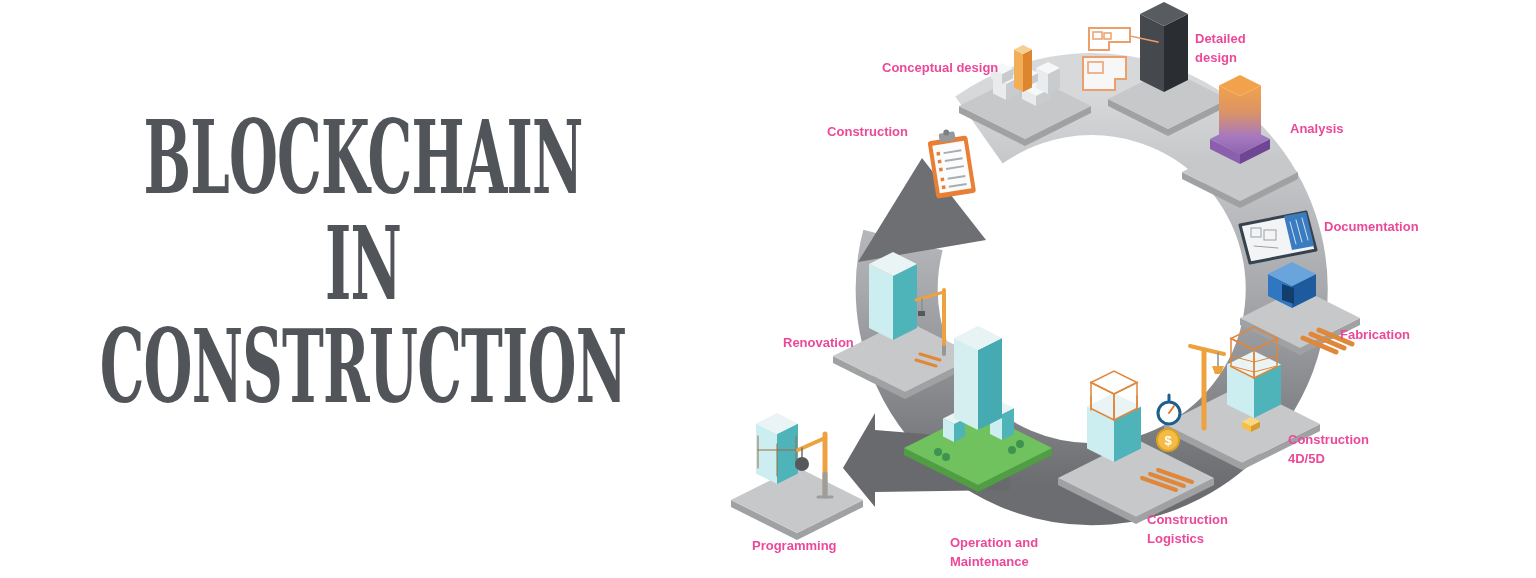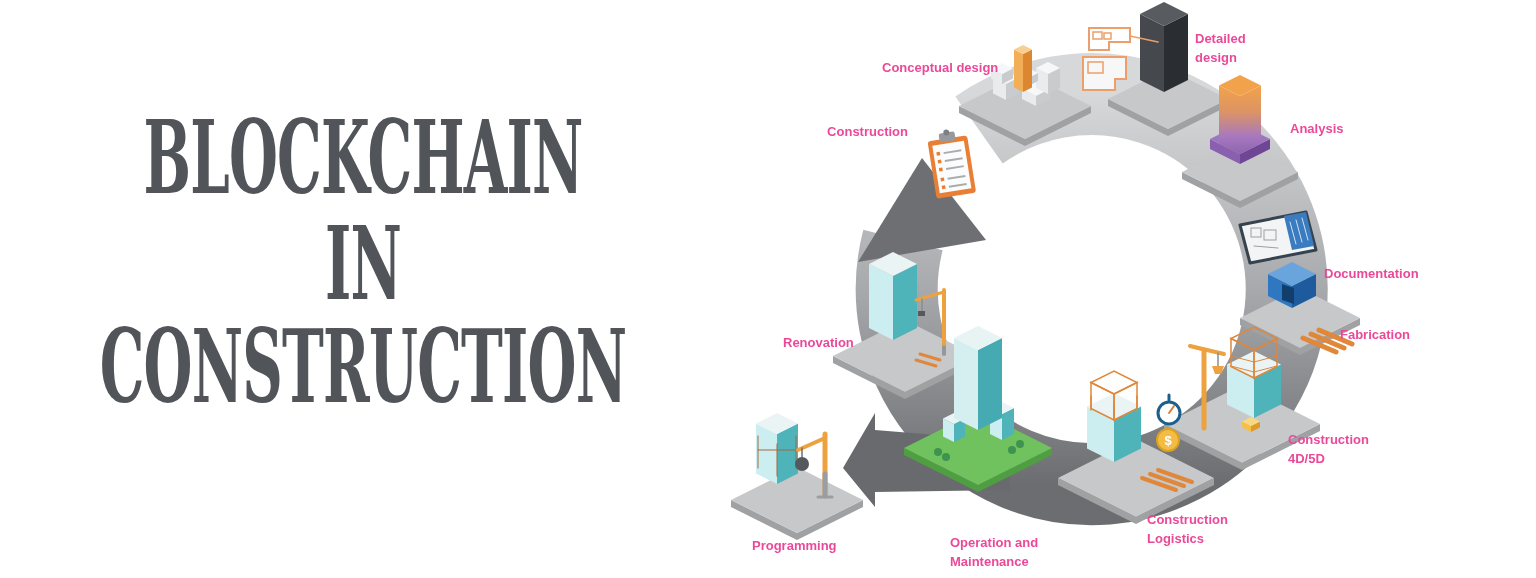--- a/index.html
+++ b/index.html
@@ -225,21 +225,21 @@
             <line x1="240" y1="186" x2="258" y2="186" stroke="#a8adb1" stroke-width="2" stroke-linecap="butt"></line>
           </g>
         </g>
     </svg>
 
     <div class="stage-label right" style="left:96px;top:123px;width:106px;">Construction</div>
     <div class="stage-label" style="left:176px;top:59px;">Conceptual design</div>
     <div class="stage-label" style="left:489px;top:30px;">Detailed
 design</div>
     <div class="stage-label" style="left:584px;top:120px;">Analysis</div>
-    <div class="stage-label" style="left:618px;top:218px;margin-top:47px;">Documentation</div>
+    <div class="stage-label" style="left:618px;top:218px;">Documentation</div>
     <div class="stage-label" style="left:634px;top:280px;margin-top:46px;">Fabrication</div>
     <div class="stage-label" style="left:582px;top:431px;">Construction
 4D/5D</div>
     <div class="stage-label" style="left:441px;top:511px;">Construction
 Logistics</div>
     <div class="stage-label" style="left:244px;top:509px;margin-top:25px;">Operation and
 Maintenance</div>
     <div class="stage-label" style="left:46px;top:537px;">Programming</div>
     <div class="stage-label right" style="left:77px;top:334px;width:70px;">Renovation</div>
   </div>

